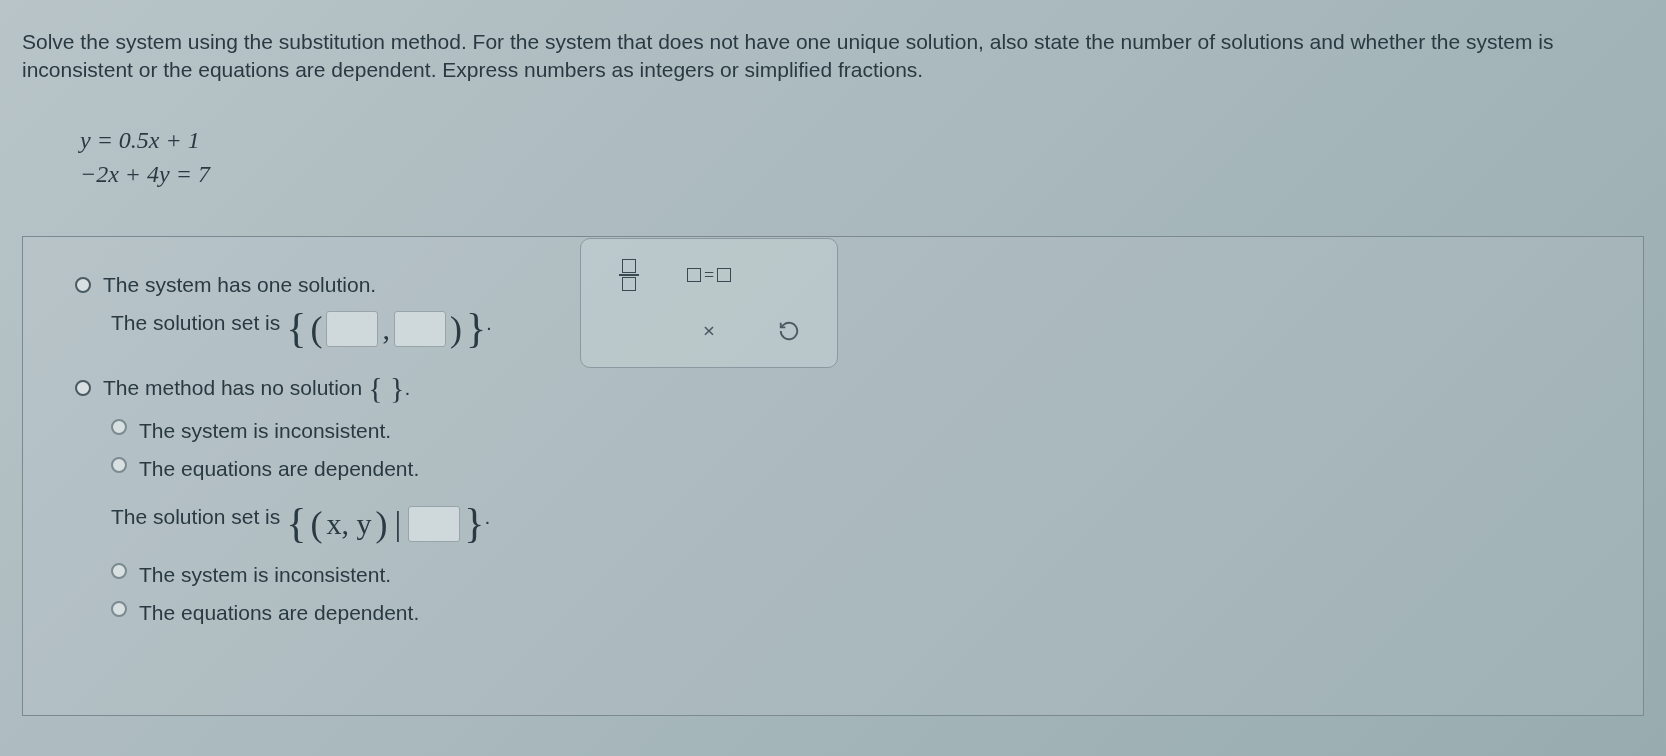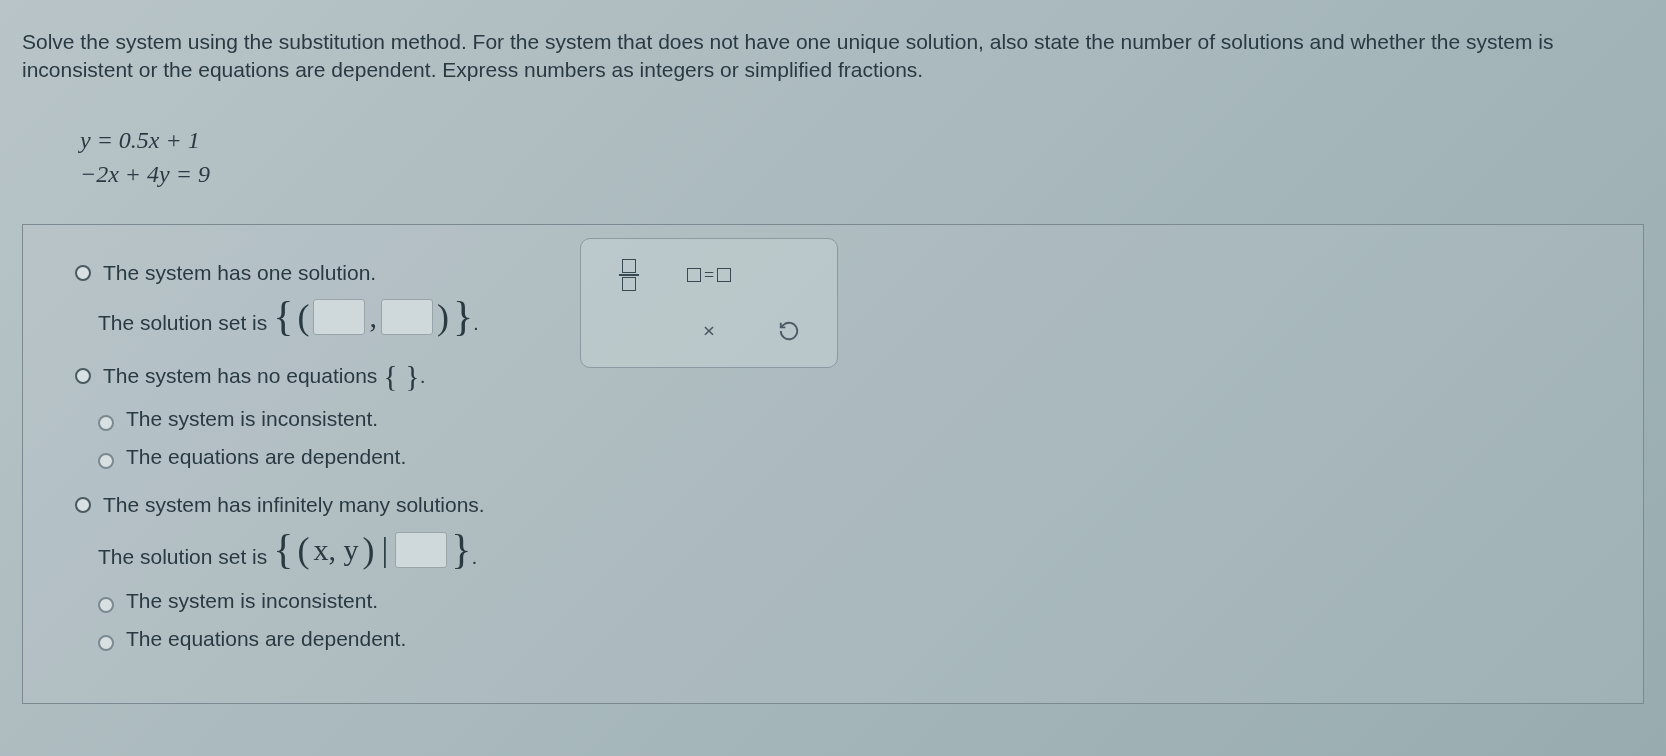--- a/index.html
+++ b/index.html
@@ -8,34 +8,34 @@
     background: linear-gradient(135deg, #b8c4c8 0%, #a8b8bc 50%, #98acb0 100%);
     width: 1666px;
     height: 756px;
     padding: 28px 22px;
     color: #2a3a42;
     font-size: 21px;
     position: relative;
     overflow: hidden;
   }
   .instructions { margin-bottom: 38px; line-height: 1.35; }
-  .equations { margin-left: 58px; margin-bottom: 32px; font-style: italic; font-family: 'Times New Roman', serif; font-size: 24px; line-height: 1.45; }
+  .equations { margin-left: 58px; margin-bottom: 44px; font-style: italic; font-family: 'Times New Roman', serif; font-size: 24px; line-height: 1.45; }
   .answer-box {
     border: 1px solid #7a8a90;
     padding: 36px 28px 24px 52px;
     background: rgba(200,210,214,0.15);
     position: relative;
     min-height: 480px;
   }
   .opt-row { display: flex; align-items: center; margin-bottom: 14px; }
   .radio {
     width: 16px; height: 16px; border: 2px solid #4a5a62; border-radius: 50%;
     margin-right: 12px; flex-shrink: 0; background: #d8e0e2;
   }
-  .sub { margin-left: 23px; margin-bottom: 14px; display: flex; align-items: flex-end; }
+  .sub { margin-left: 36px; margin-bottom: 14px; display: flex; align-items: flex-start; }
   .sub .radio { border-color: #7a8a90; }
   .fill-box {
     display: inline-block; width: 52px; height: 36px;
     border: 1px solid #98a4a8; background: #cfd8da;
     border-radius: 3px; vertical-align: middle;
   }
   .set-expr { font-family: 'Times New Roman', serif; font-size: 30px; display: inline-flex; align-items: center; gap: 4px; margin-left: 6px;}
   .brace { font-size: 42px; line-height: 0.8; }
   .paren { font-size: 36px; line-height: 0.8; }
   .tool-panel {
@@ -58,21 +58,21 @@
   .ital { font-family:'Times New Roman', serif;}
   .pipe { font-size:34px; margin:0 3px;}
 </style>
 </head>
 <body>
 
 <div class="instructions">Solve the system using the substitution method. For the system that does not have one unique solution, also state the number of solutions and whether the system is inconsistent or the equations are dependent. Express numbers as integers or simplified fractions.</div>
 
 <div class="equations">
   <div>y = 0.5x + 1</div>
-  <div>−2x + 4y = 9</div>
+  <div>−2x + 4y = 7</div>
 </div>
 
 <div class="answer-box">
 
   <div class="opt-row">
     <span class="radio"></span>
     <span>The system has one solution.</span>
   </div>
 
   <div class="sub" style="margin-bottom:24px;">
@@ -84,38 +84,34 @@
       <span>,</span>
       <span class="fill-box"></span>
       <span class="paren">)</span>
         <span class="brace">}</span>
     </span>
     <span>.</span>
   </div>
 
   <div class="opt-row">
     <span class="radio"></span>
-    <span>The system has no equations</span>
+    <span>The method has no solution</span>
     <span class="set-expr" style="margin-left:6px;">{ }</span>
     <span>.</span>
   </div>
 
   <div class="sub">
     <span class="radio"></span>
     <span>The system is inconsistent.</span>
   </div>
   <div class="sub" style="margin-bottom:24px;">
     <span class="radio"></span>
     <span>The equations are dependent.</span>
   </div>
 
-  <div class="opt-row">
-    <span class="radio"></span>
-    <span>The system has infinitely many solutions.</span>
-  </div>
 
   <div class="sub" style="margin-bottom:20px;">
     <span>The solution set is</span>
     <span class="set-expr">
       <span class="brace">{</span>
         <span class="paren">(</span>
       <span class="ital">x, y</span>
       <span class="paren">)</span>
       <span class="pipe">|</span>
       <span class="fill-box"></span>

